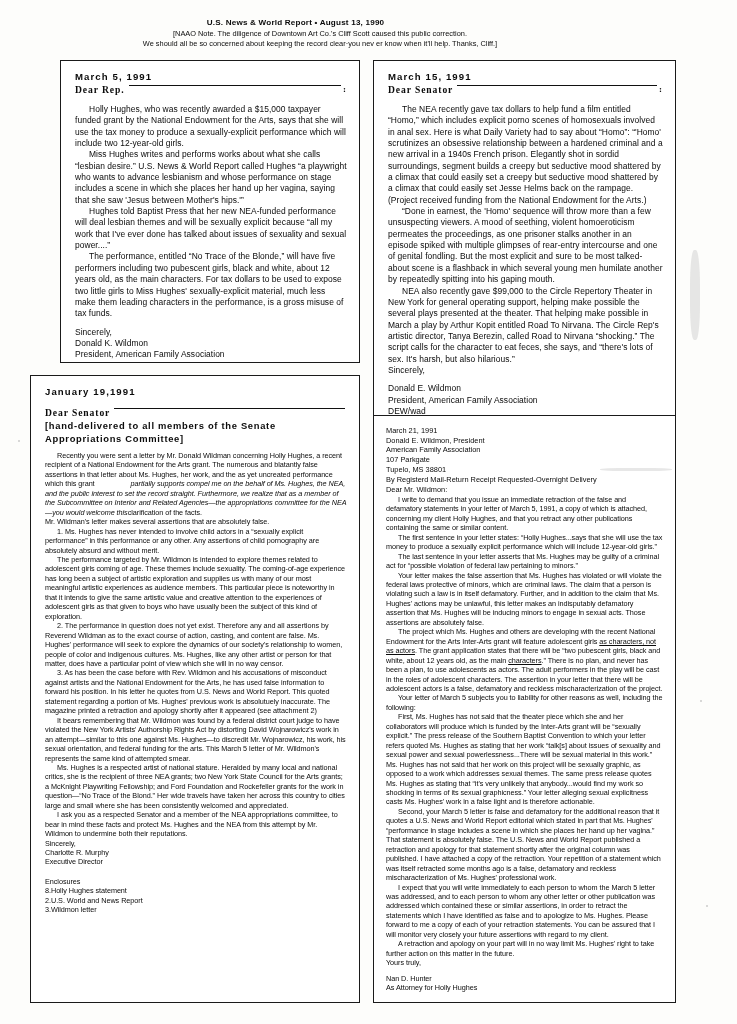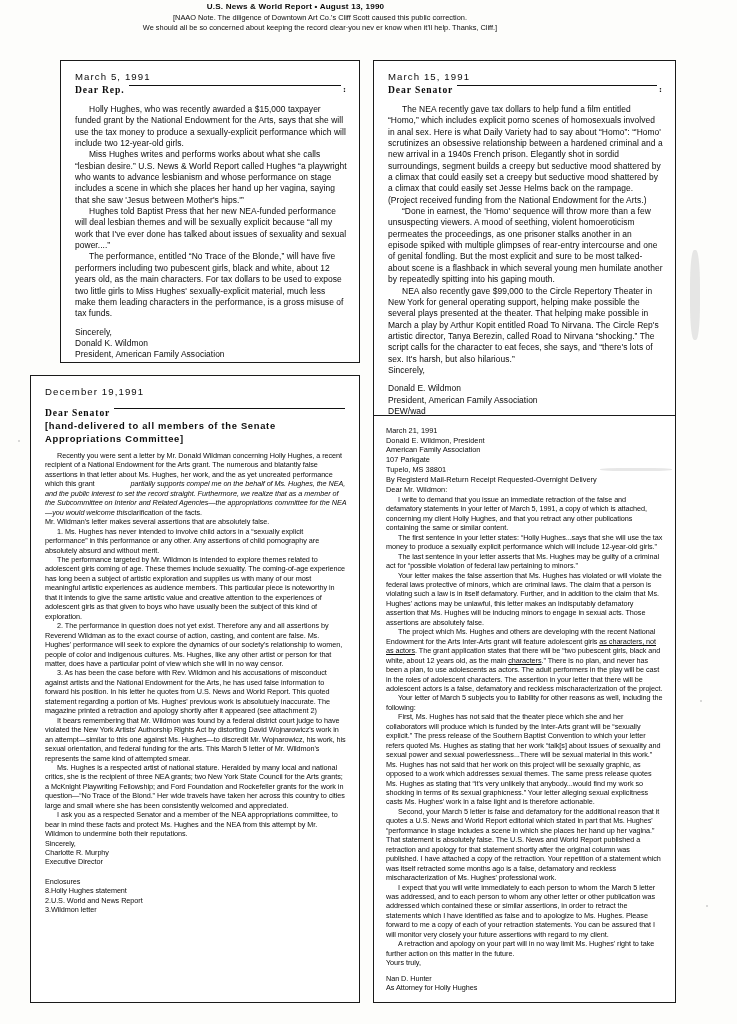--- a/index.html
+++ b/index.html
@@ -16,21 +16,21 @@
     overflow: hidden;
   }
   .page {
     position: absolute;
     inset: 0;
     background: #fdfdfb;
   }
   
   .masthead {
     position: absolute;
-    left: 0; top: 2px;
+    left: 0; top: 18px;
     width: 591px;
     text-align: center;
   }
   .masthead .src {
     font-size: 8.1px;
     font-weight: bold;
     letter-spacing: .2px;
   }
   .correction {
     margin: 1px auto 0;
@@ -57,21 +57,21 @@
   #box-wildmon-mar5   { left: 60px;  top: 60px;  width: 300px; height: 303px; }
   #box-wildmon-mar15  { left: 373px; top: 60px;  width: 303px; height: 430px; }
   #box-murphy-mar19   { left: 30px;  top: 375px; width: 330px; height: 628px; }
   #box-hunter-mar21   { left: 373px; top: 415px; width: 303px; height: 588px; }
 
   .inner { padding: 10px 12px 8px 14px; }
 
   
   .date-hd {
     font-size: 9.6px;
-    font-weight: normal;
+    font-weight: bold;
     letter-spacing: 1.1px;
     margin: 0 0 2px 0;
   }
   .salute-row {
     display: flex;
     align-items: flex-start;
     font-size: 9.6px;
     font-weight: bold;
     letter-spacing: .9px;
     margin-bottom: 2px;
@@ -203,21 +203,21 @@
           <p class="noind">President, American Family Association</p>
           <p class="noind">DEW/wad</p>
         </div>
       </div>
       <div class="banner">NAAO is in the process of sending a rebuttal to Congress</div>
     </div>
   </div>
 
   <div class="box" id="box-murphy-mar19">
     <div class="inner">
-      <div class="date-hd">December 19,1991</div>
+      <div class="date-hd">January 19,1991</div>
       <div style="height:8px"></div>
       <div class="salute-row">
         <span>Dear Senator</span>
         <span class="rule"></span>
       </div>
       <div class="bracket-line">[hand-delivered to all members of the Senate Appropriations Committee]</div>
       <div class="body-b">
         <div class="gap"></div>
         <p><span>Recently you were sent a letter by Mr. Donald Wildman concerning Holly Hughes, a recent recipient of a National Endowment for the Arts grant. The numerous and blatantly false assertions in that letter about Ms. Hughes, her work, and the as yet uncreated performance which this grant </span><span class="it">partially supports compel me on the behalf of Ms. Hughes, the NEA, and the public interest to set the record straight.  Furthermore, we realize that as a member of the Subcommittee on Interior and Related Agencies—the appropriations committee for the NEA—you would welcome this</span><span>clarification of the facts.</span></p>
         <p class="noind">Mr. Wildman's letter makes several assertions that are absolutely false.</p>

